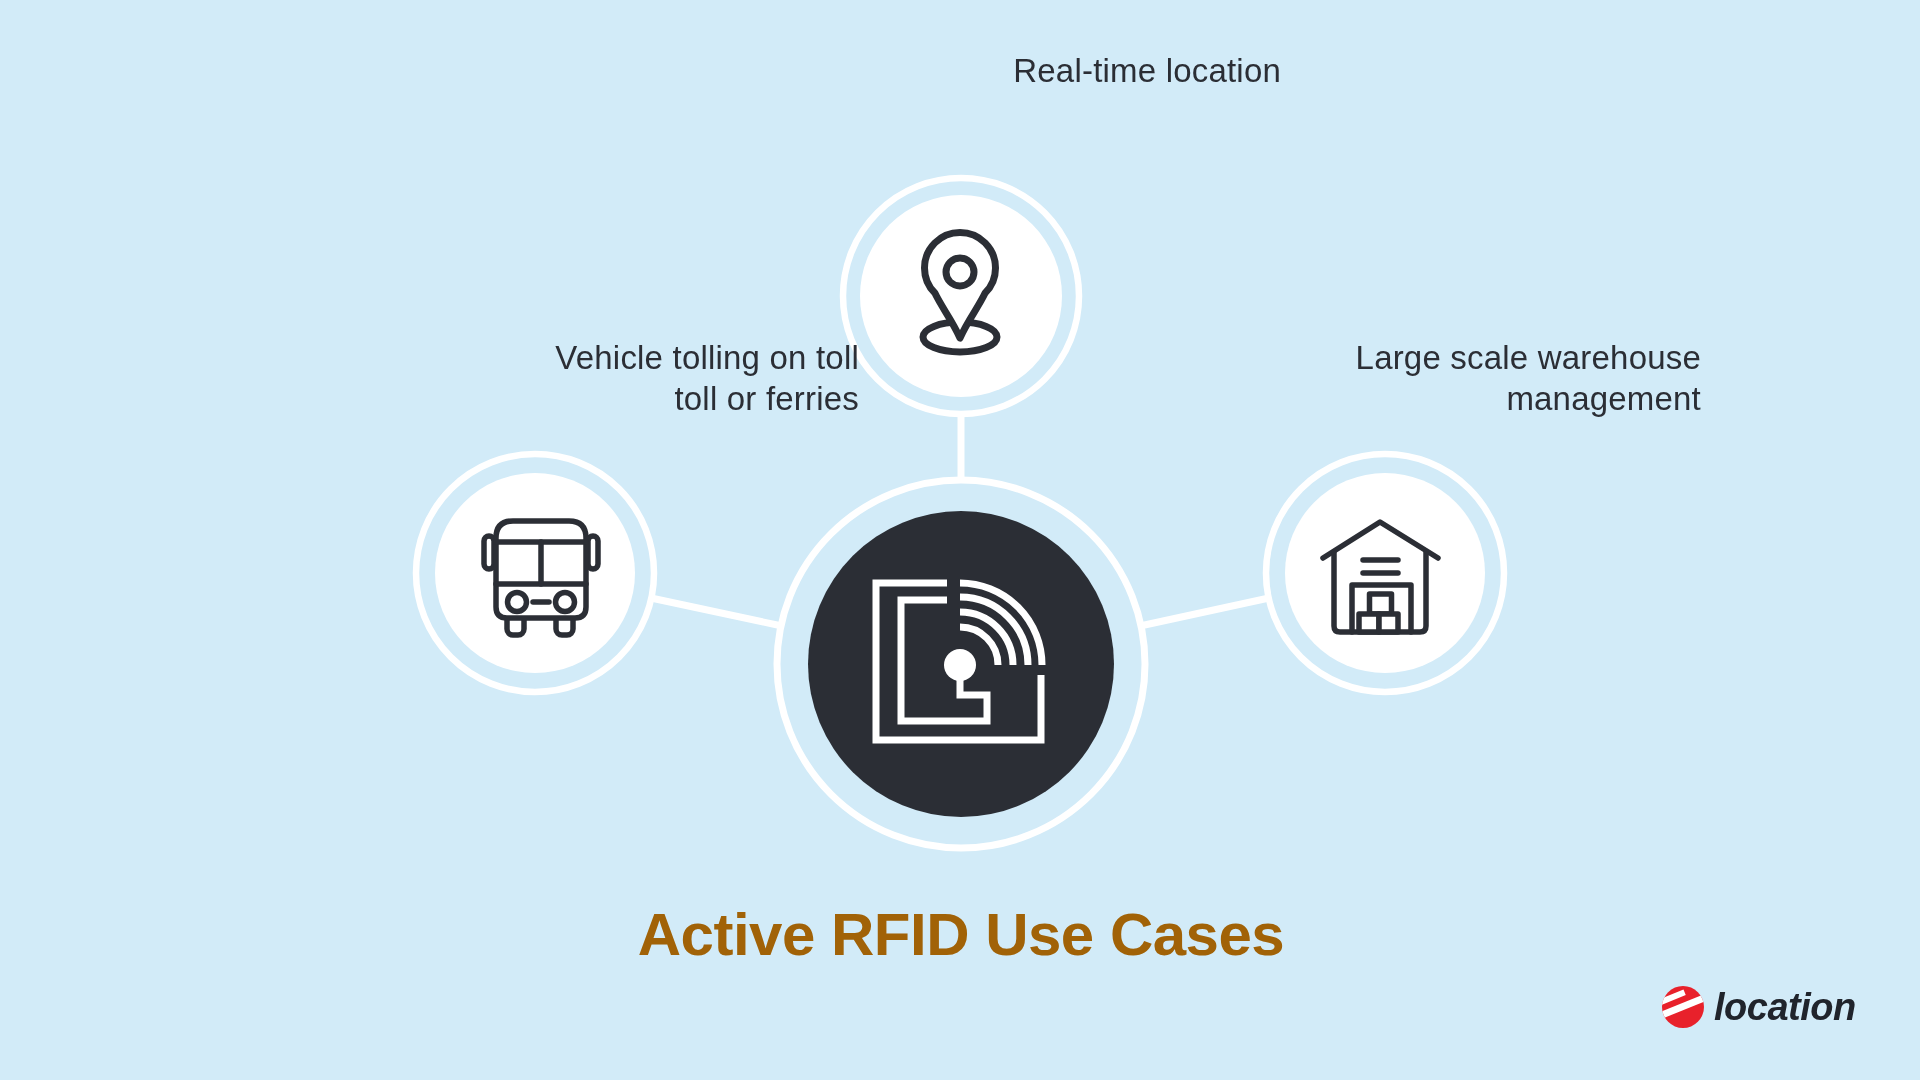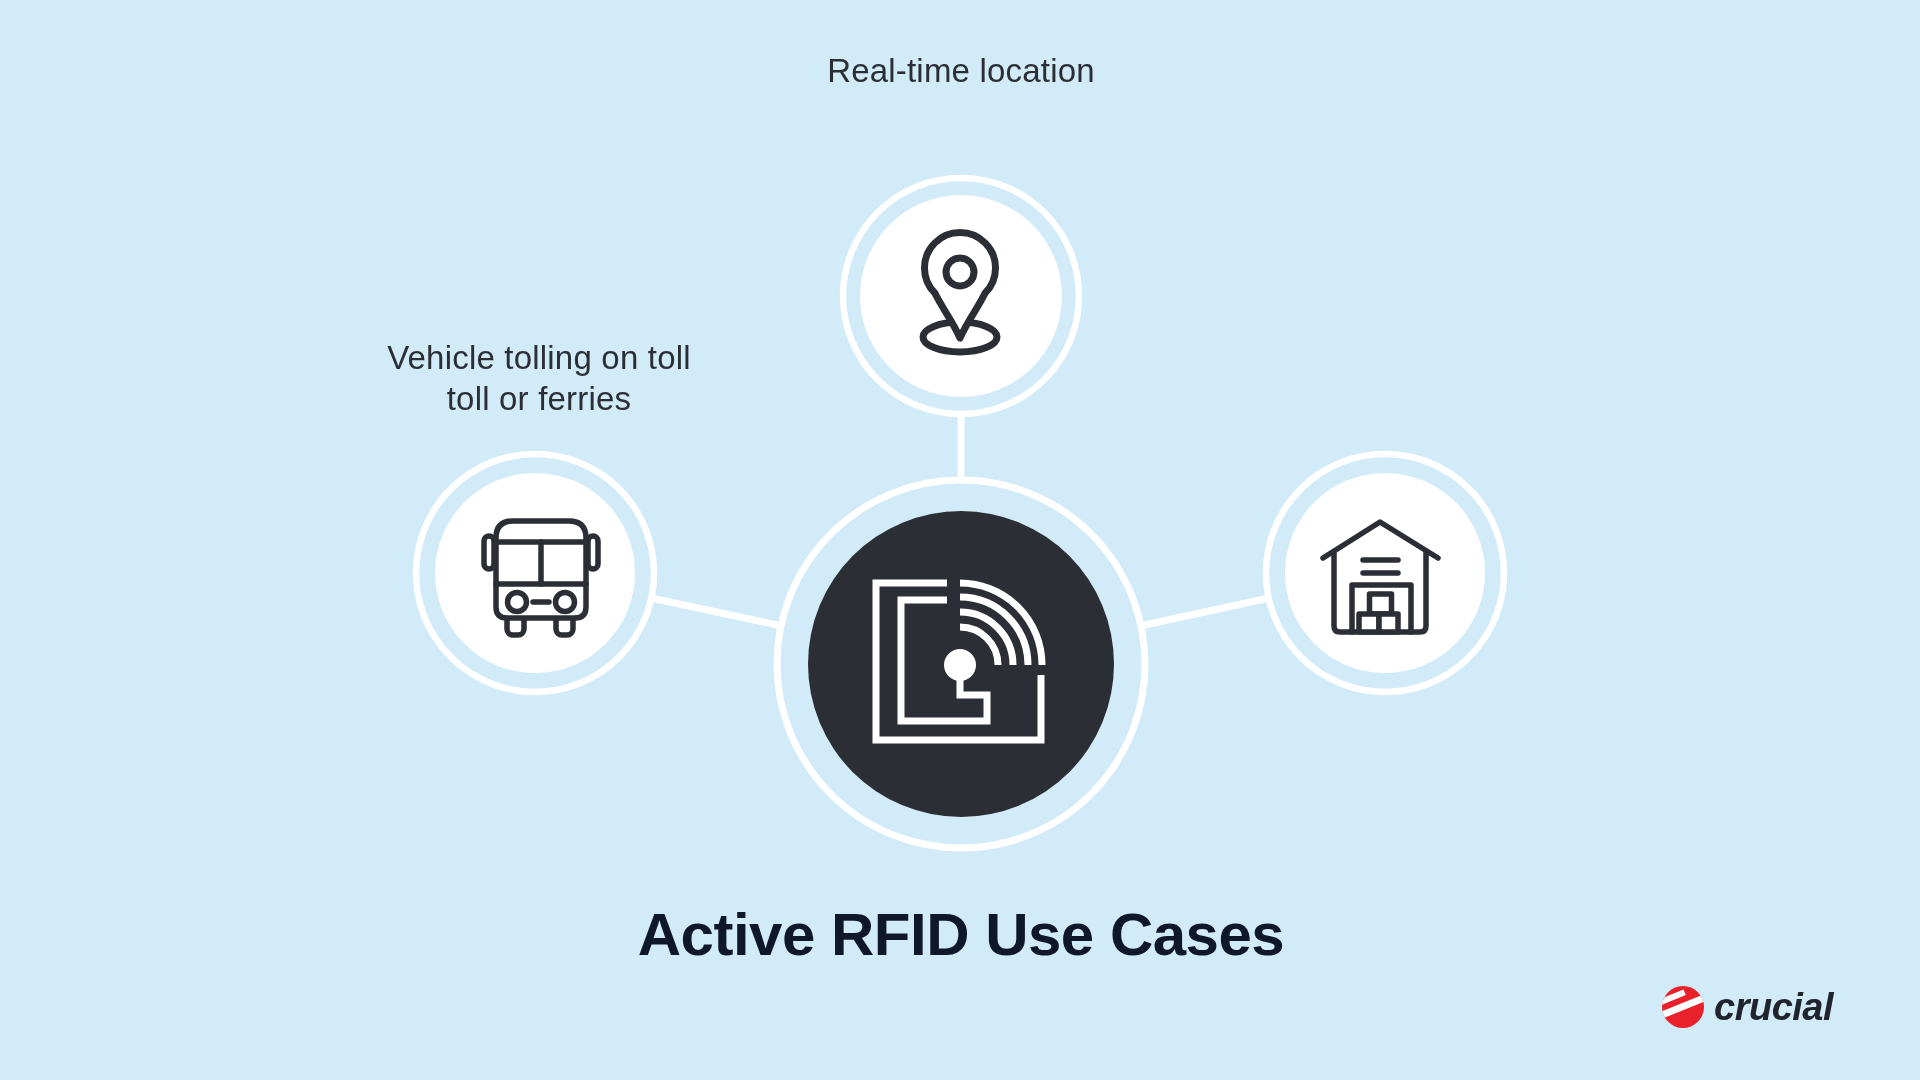--- a/index.html
+++ b/index.html
@@ -7,36 +7,36 @@
     position:relative;
     width:1920px;height:1080px;
     background:#d2ebf8;
     overflow:hidden;
     font-family:"Liberation Sans","DejaVu Sans",sans-serif;
   }
   #scene{position:absolute;left:0;top:0;}
   .node-label{
     position:absolute;
     width:640px;
-    text-align:center;
+    text-align:right;
     color:#2b2e35;
     font-size:33px;
     line-height:41px;
     font-weight:500;
     letter-spacing:0.2px;
   }
   .node-label span{display:block;}
   #label-top{left:641px;top:50px;}
   #label-left{left:219px;top:337px;}
   #label-right{left:1061px;top:337px;}
   #main-title{
     position:absolute;
     left:461px;top:903px;width:1000px;
     text-align:center;
-    color:#0f172a;
+    color:#a16207;
     font-size:60px;
     line-height:64px;
     font-weight:700;
     letter-spacing:-0.5px;
   }
   #logo-wordmark{
     position:absolute;
     left:1714px;top:986px;
     height:42px;line-height:42px;
     font-size:38px;
@@ -130,18 +130,22 @@
 
   <div class="node-label" id="label-top">
     <span>Real-time location</span>
   </div>
 
   <div class="node-label" id="label-left">
     <span>Vehicle tolling on toll</span>
     <span>toll or ferries</span>
   </div>
 
+  <div class="node-label" id="label-right">
+    <span>Large scale warehouse</span>
+    <span>management</span>
+  </div>
 
   <div id="main-title">Active RFID Use Cases</div>
 
-  <div id="logo-wordmark">crucial</div>
+  <div id="logo-wordmark">location</div>
 
 </div>
 
 </body></html>

